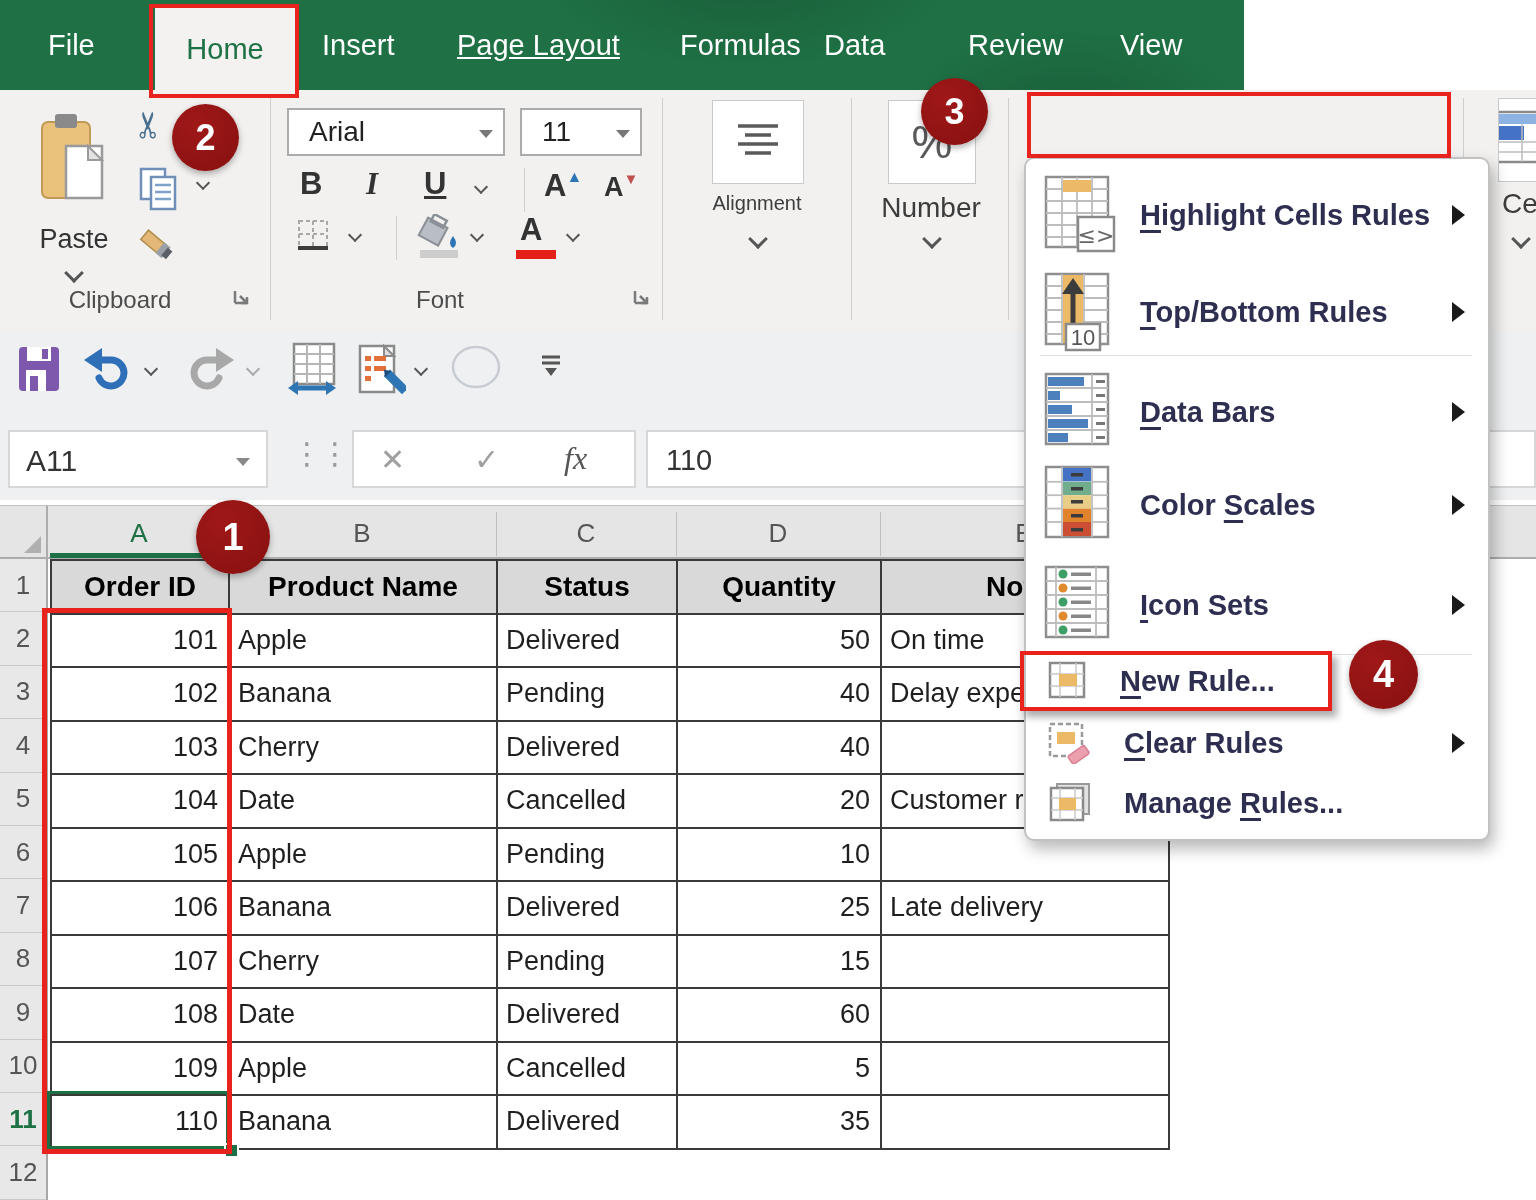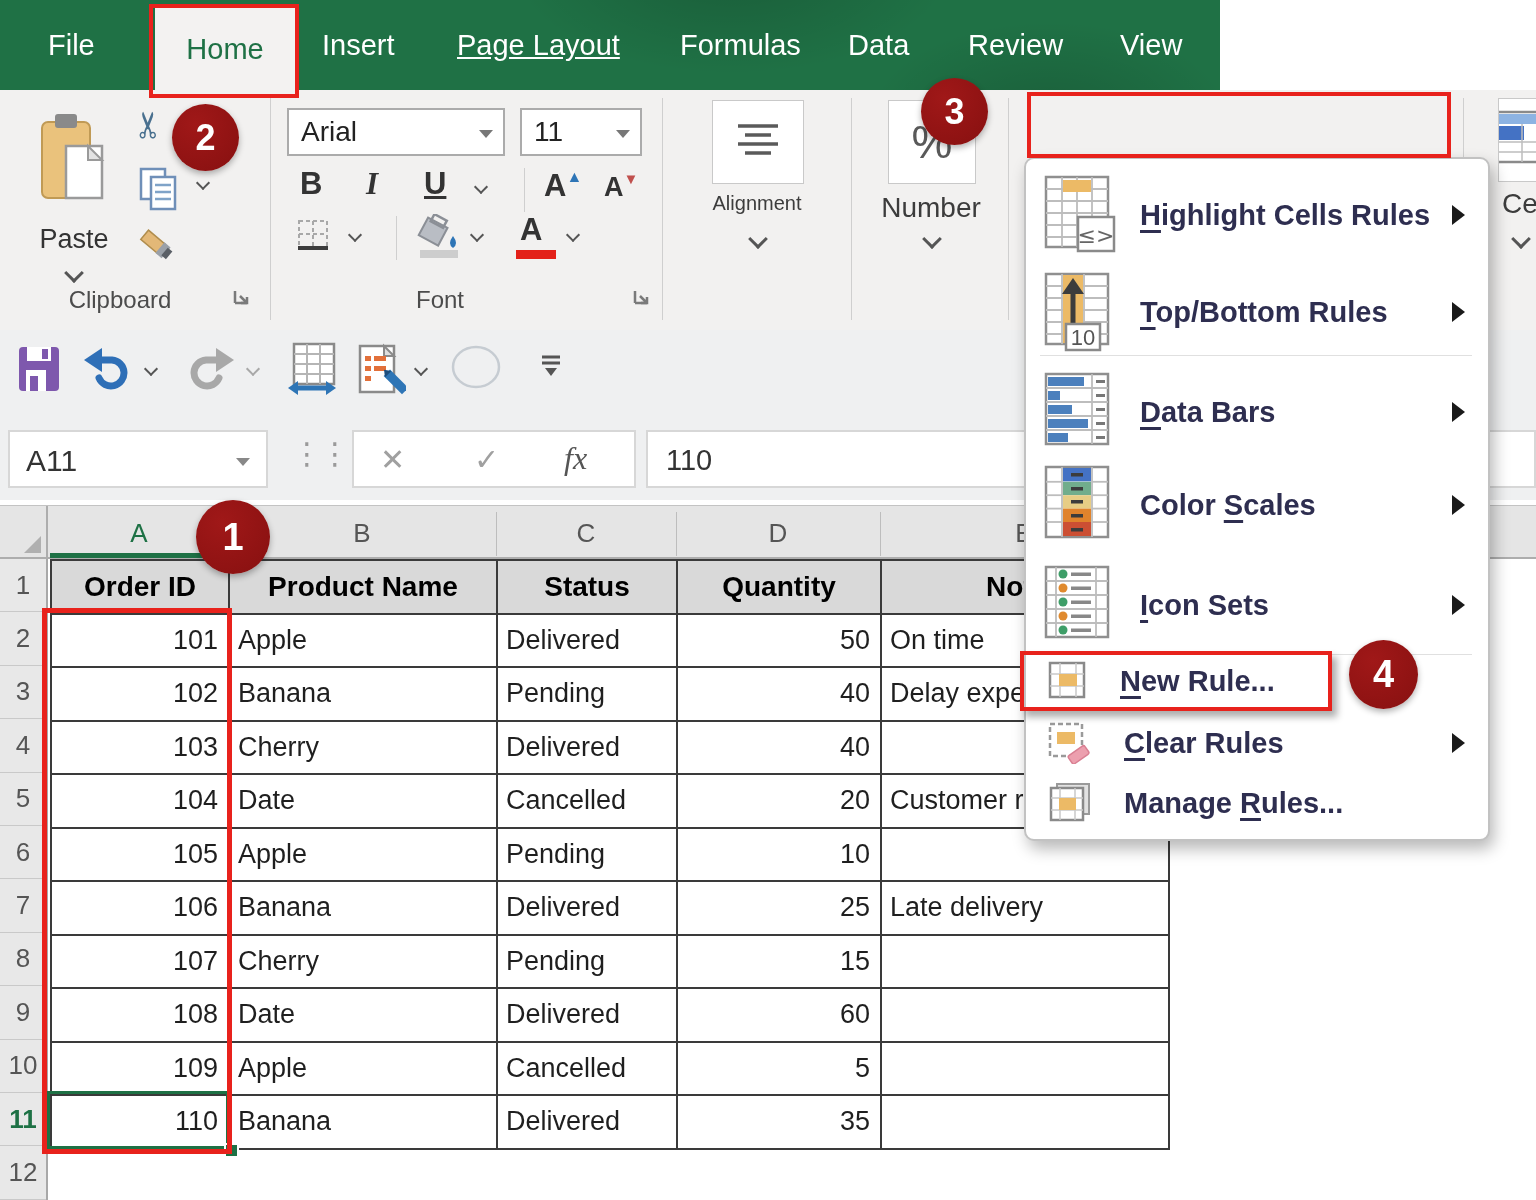--- a/index.html
+++ b/index.html
@@ -5,41 +5,41 @@
   html,body{margin:0;padding:0;background:#fff;}
   #app{position:relative;width:1536px;height:1200px;overflow:hidden;
        font-family:"Liberation Sans","DejaVu Sans",sans-serif;background:#fff;}
   .abs{position:absolute;}
 
   
   #tabbar{left:0;top:0;width:1220px;height:90px;
     background:
       radial-gradient(ellipse 340px 170px at 60% -40%, rgba(0,0,0,.18) 0%, transparent 65%),
       radial-gradient(ellipse 300px 160px at 86% 130%, rgba(0,0,0,.16) 0%, transparent 60%),
-      #1f7145;}
+      #1f7145; padding-left: 24px;}
   .tab{position:absolute;top:0;height:90px;line-height:90px;color:#fff;
        font-size:29px;white-space:nowrap;cursor:default;}
   .tab.active{top:8px;height:82px;line-height:82px;background:#f3f2f1;color:#1e7145;
        text-align:center;}
 
   
   #ribbon{left:0;top:90px;width:1536px;height:240px;background:#f2f1f0;
           border-bottom:2px solid #d8d8d8;}
   .vsep{position:absolute;top:8px;height:222px;width:1px;background:#cfcfcf;}
   .grouplabel{position:absolute;top:196px;font-size:24px;color:#4c4c4c;text-align:center;}
   .glabel2{position:absolute;font-size:24px;color:#4c4c4c;text-align:center;}
   .launcher{position:absolute;width:20px;height:20px;}
   .launcher svg{display:block}
   .chev{position:absolute;width:11px;height:11px;border-right:3px solid #555;
         border-bottom:3px solid #555;transform:rotate(45deg);}
   .chev.sm{width:8px;height:8px;border-width:2.5px;}
   .caret{position:absolute;width:0;height:0;border-left:7px solid transparent;
         border-right:7px solid transparent;border-top:8px solid #666;}
   .combo{position:absolute;background:#fff;border:2px solid #ababab;font-size:28px;
-        color:#222;display:flex;align-items:center;padding-left:12px;box-sizing:border-box;text-align:center;}
+        color:#222;display:flex;align-items:center;padding-left:20px;box-sizing:border-box;text-align:center;}
   .btnletter{position:absolute;font-size:31px;color:#333;font-weight:bold;}
   .bigbtn{position:absolute;background:#fff;border:1px solid #c9c9c9;
         display:flex;align-items:center;justify-content:center;}
   .cfbtn{position:absolute;left:1034px;top:98px;width:412px;height:56px;
         background:linear-gradient(#cacaca,#bdbdbd);border:1px solid #9e9e9e;
         display:flex;align-items:center;box-sizing:border-box;}
   .cfbtn span.lbl{font-size:28px;color:#262626;margin-left:14px;}
 
   
   #midstrip{left:0;top:330px;width:1536px;height:170px;background:#eff0f1;padding-left:16px;}
@@ -96,21 +96,21 @@
 <body>
 
 <div id="app">
 
   <div id="tabbar" class="abs">
       <span class="tab" style="left: 48px;">File</span>
       <span class="tab active" style="left: 155px; width: 140px;">Home</span>
       <span class="tab" style="left: 322px;">Insert</span>
       <span class="tab" style="left: 457px; text-decoration: underline;">Page Layout</span>
       <span class="tab" style="left: 680px;">Formulas</span>
-      <span class="tab" style="left: 848px;">Data</span>
+      <span class="tab" style="left: 824px;">Data</span>
       <span class="tab" style="left: 968px;">Review</span>
       <span class="tab" style="left: 1120px;">View</span>
       <span class="tab" style="left: 1245px;">Developer</span>
       <span class="tab" style="left: 1440px;">Help</span>
     </div>
   <div class="redbox" style="left:149px;top:4px;width:150px;height:94px;"></div>
 
   <div id="ribbon" class="abs">
     
     <div class="abs" style="left:34px;top:20px;width:80px;height:200px;">

